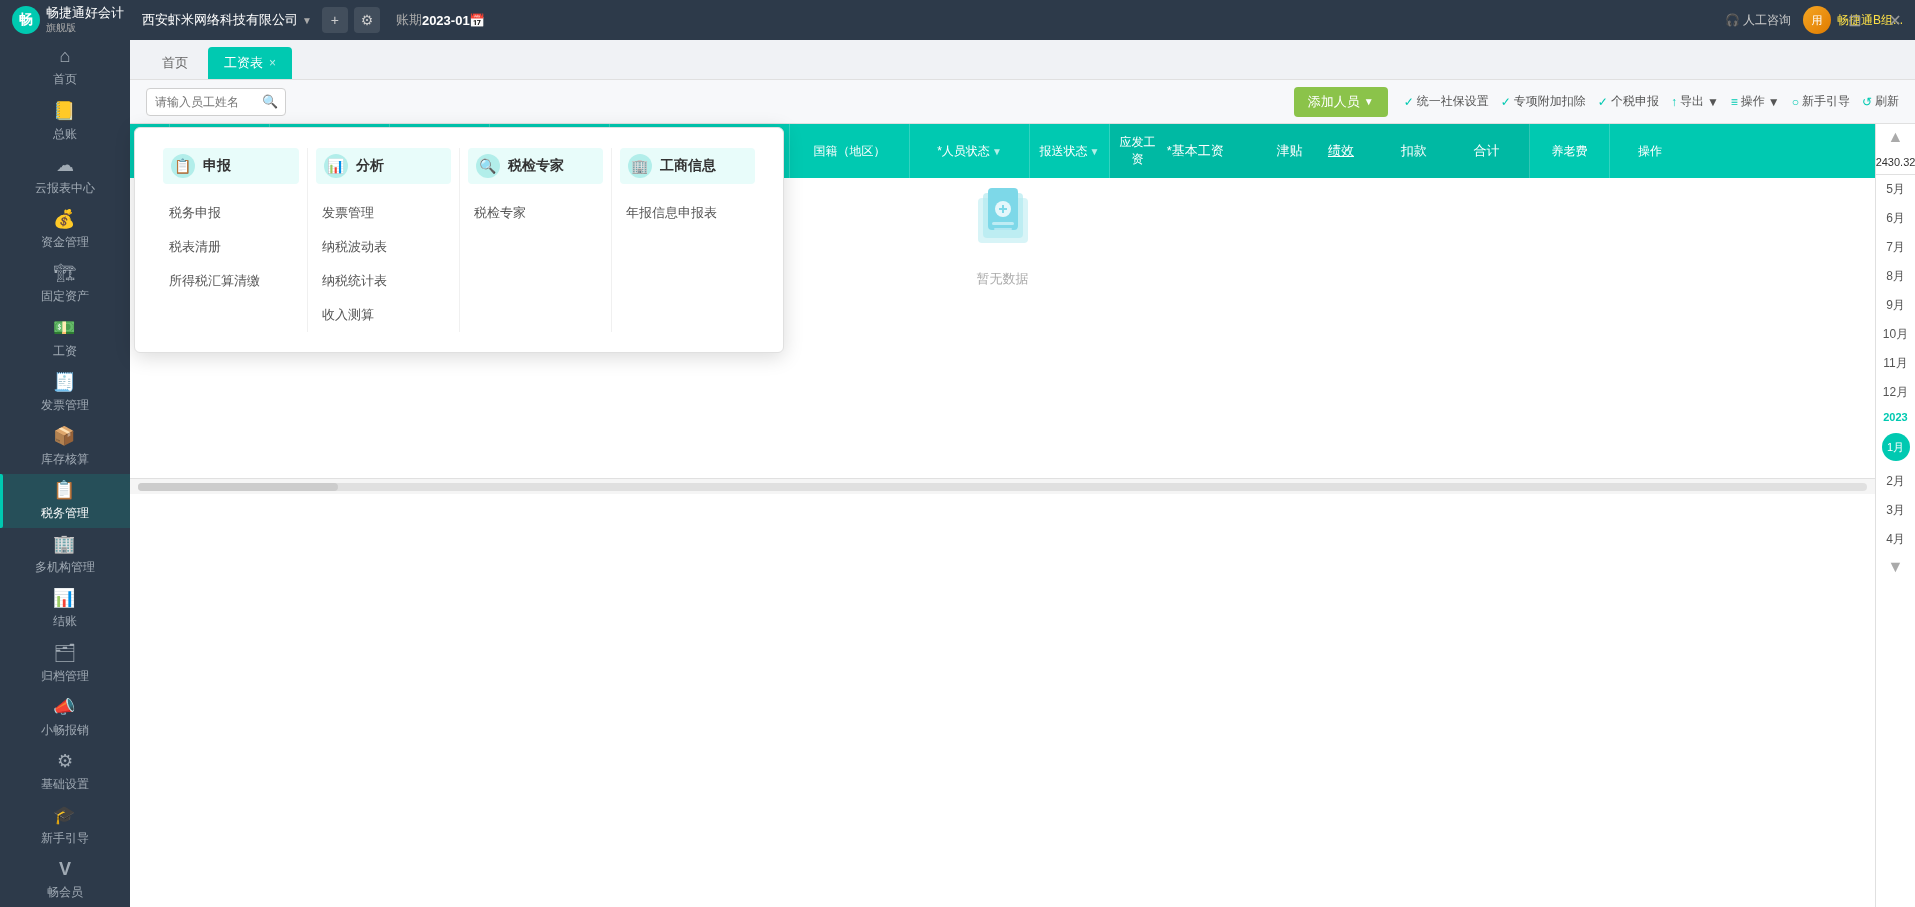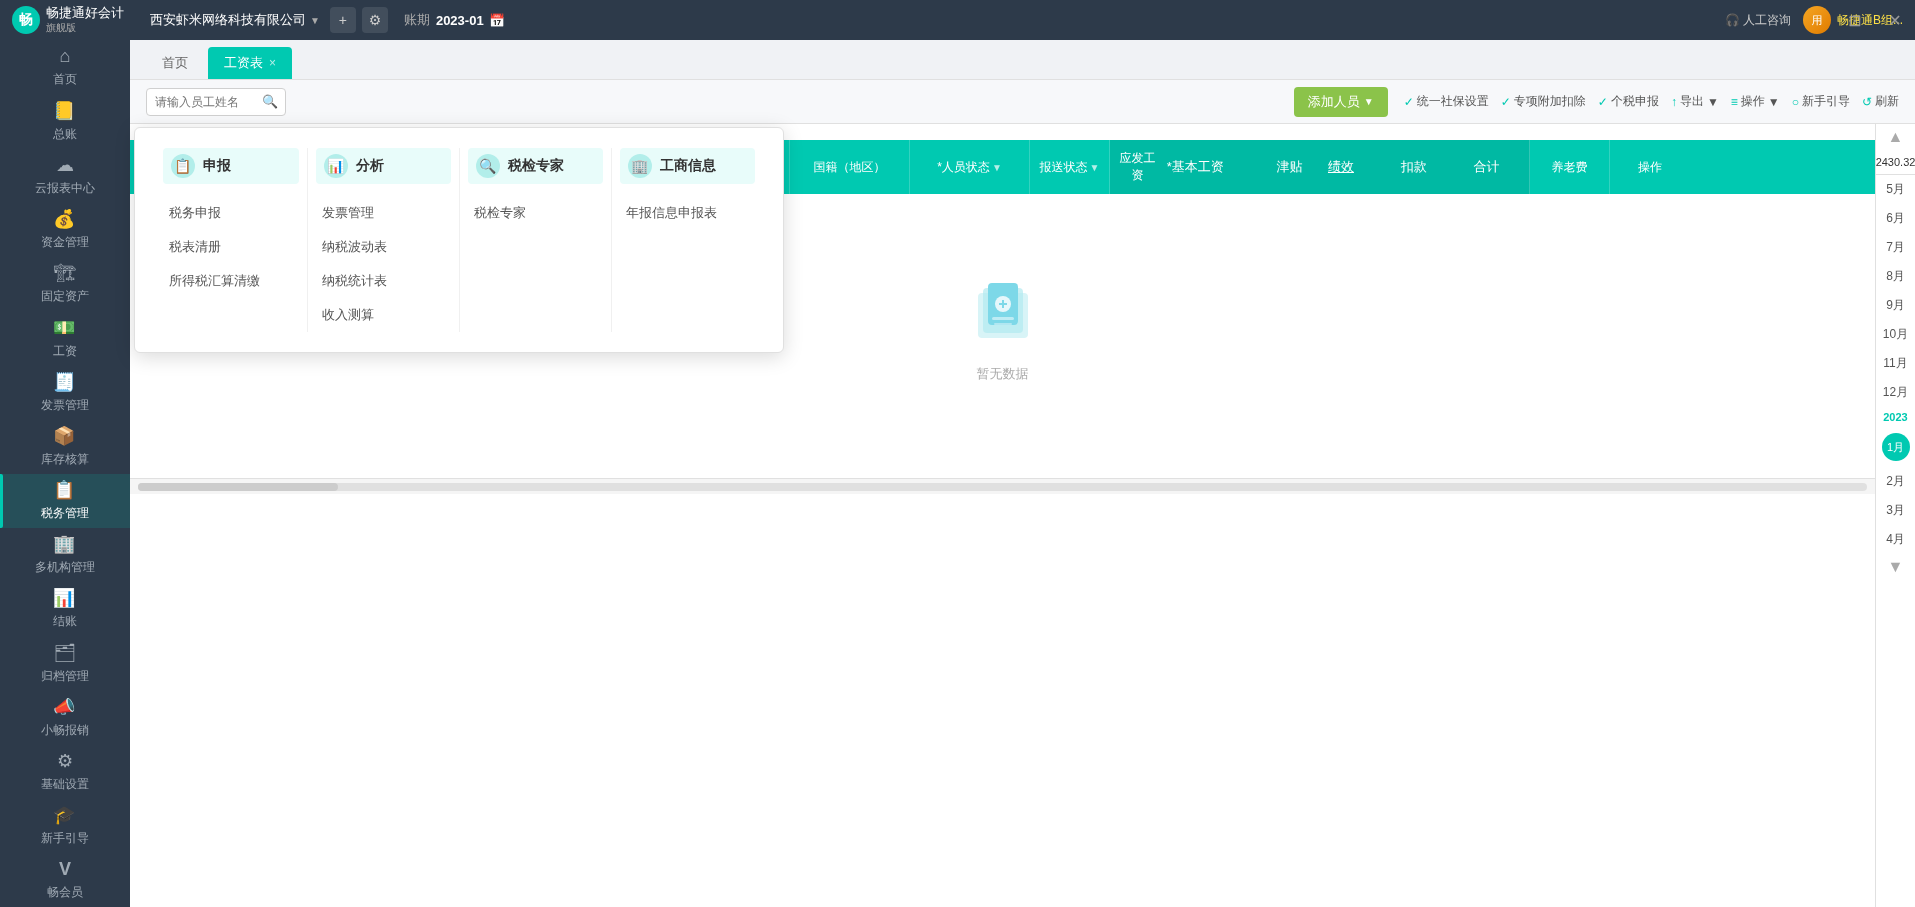--- a/index.html
+++ b/index.html
@@ -27,33 +27,33 @@
       background: #00c9b1;
       border-radius: 50%;
       display: flex; align-items: center; justify-content: center;
       margin-right: 6px;
       font-size: 14px; color: #fff; font-weight: bold;
     }
     .logo-text { font-size: 13px; color: #fff; line-height: 1.2; }
     .logo-sub { font-size: 10px; color: #aaa; }
     .company-area {
       display: flex; align-items: center;
-      color: #fff; font-size: 13px; margin-left: 8px;
+      color: #fff; font-size: 13px; 
       cursor: pointer;
     }
     .company-area .chevron { margin-left: 4px; font-size: 10px; color: #aaa; }
     .header-actions { display: flex; align-items: center; gap: 6px; margin-left: 10px; }
     .header-btn {
       width: 26px; height: 26px;
       border-radius: 4px;
       background: rgba(255,255,255,0.1);
       display: flex; align-items: center; justify-content: center;
       cursor: pointer; color: #ccc; font-size: 14px;
     }
-    .period-area { display: flex; align-items: center; color: #fff; font-size: 13px; margin-left: 16px; gap: 6px; }
+    .period-area { display: flex; align-items: center; color: #fff; font-size: 13px; margin-left: 16px; }
     .period-label { color: #aaa; }
     .period-value { color: #fff; font-weight: bold; }
     .period-icon { color: #00c9b1; cursor: pointer; }
     .header-right { margin-left: auto; display: flex; align-items: center; gap: 12px; }
     .help-btn { color: #ccc; font-size: 12px; cursor: pointer; display: flex; align-items: center; gap: 3px; }
     .user-area { display: flex; align-items: center; gap: 6px; cursor: pointer; }
     .user-avatar {
       width: 28px; height: 28px; border-radius: 50%;
       background: linear-gradient(135deg, #f5a623, #e07b00);
       display: flex; align-items: center; justify-content: center;
@@ -179,37 +179,36 @@
       position: relative;
     }
     .table-header {
       display: grid;
       grid-template-columns: 40px 100px 120px 100px 120px 180px 120px 120px 80px 100px 80px 80px 80px 80px 80px 80px;
       background: #00c9b1;
       color: #fff;
       font-size: 12px;
       min-width: 1400px;
       position: sticky;
-      top: 16px;
+      top: 0;
       z-index: 10;
     }
     .table-header .th {
       padding: 8px 6px;
       border-right: 1px solid rgba(255,255,255,0.2);
       display: flex; align-items: center; justify-content: center;
       text-align: center;
     }
     .table-header .th:last-child { border-right: none; }
 
     
     .empty-state {
       display: flex;
       flex-direction: column;
       align-items: center;
-      justify-content: center;
       height: 300px;
       color: #aaa;
     }
     .empty-icon {
       width: 80px; height: 80px;
       margin-bottom: 12px;
     }
     .empty-text { font-size: 13px; color: #aaa; }
     .dropdown-menu {
       position: absolute;

